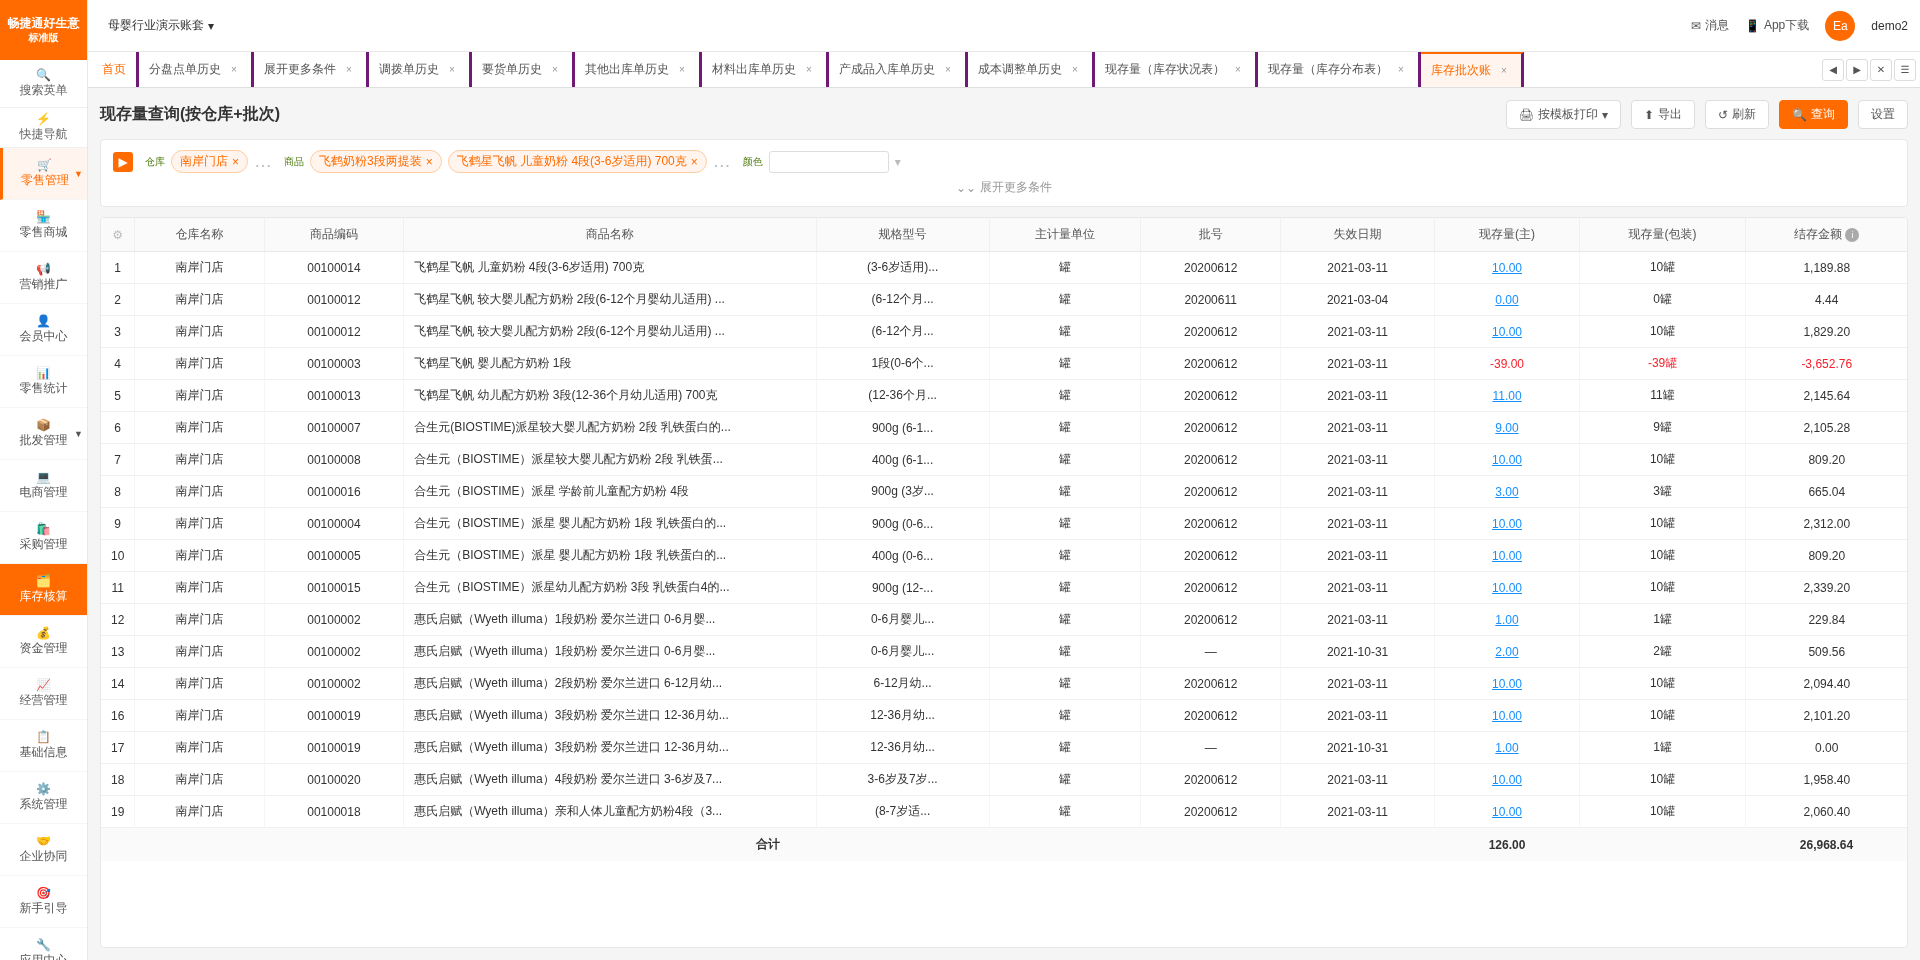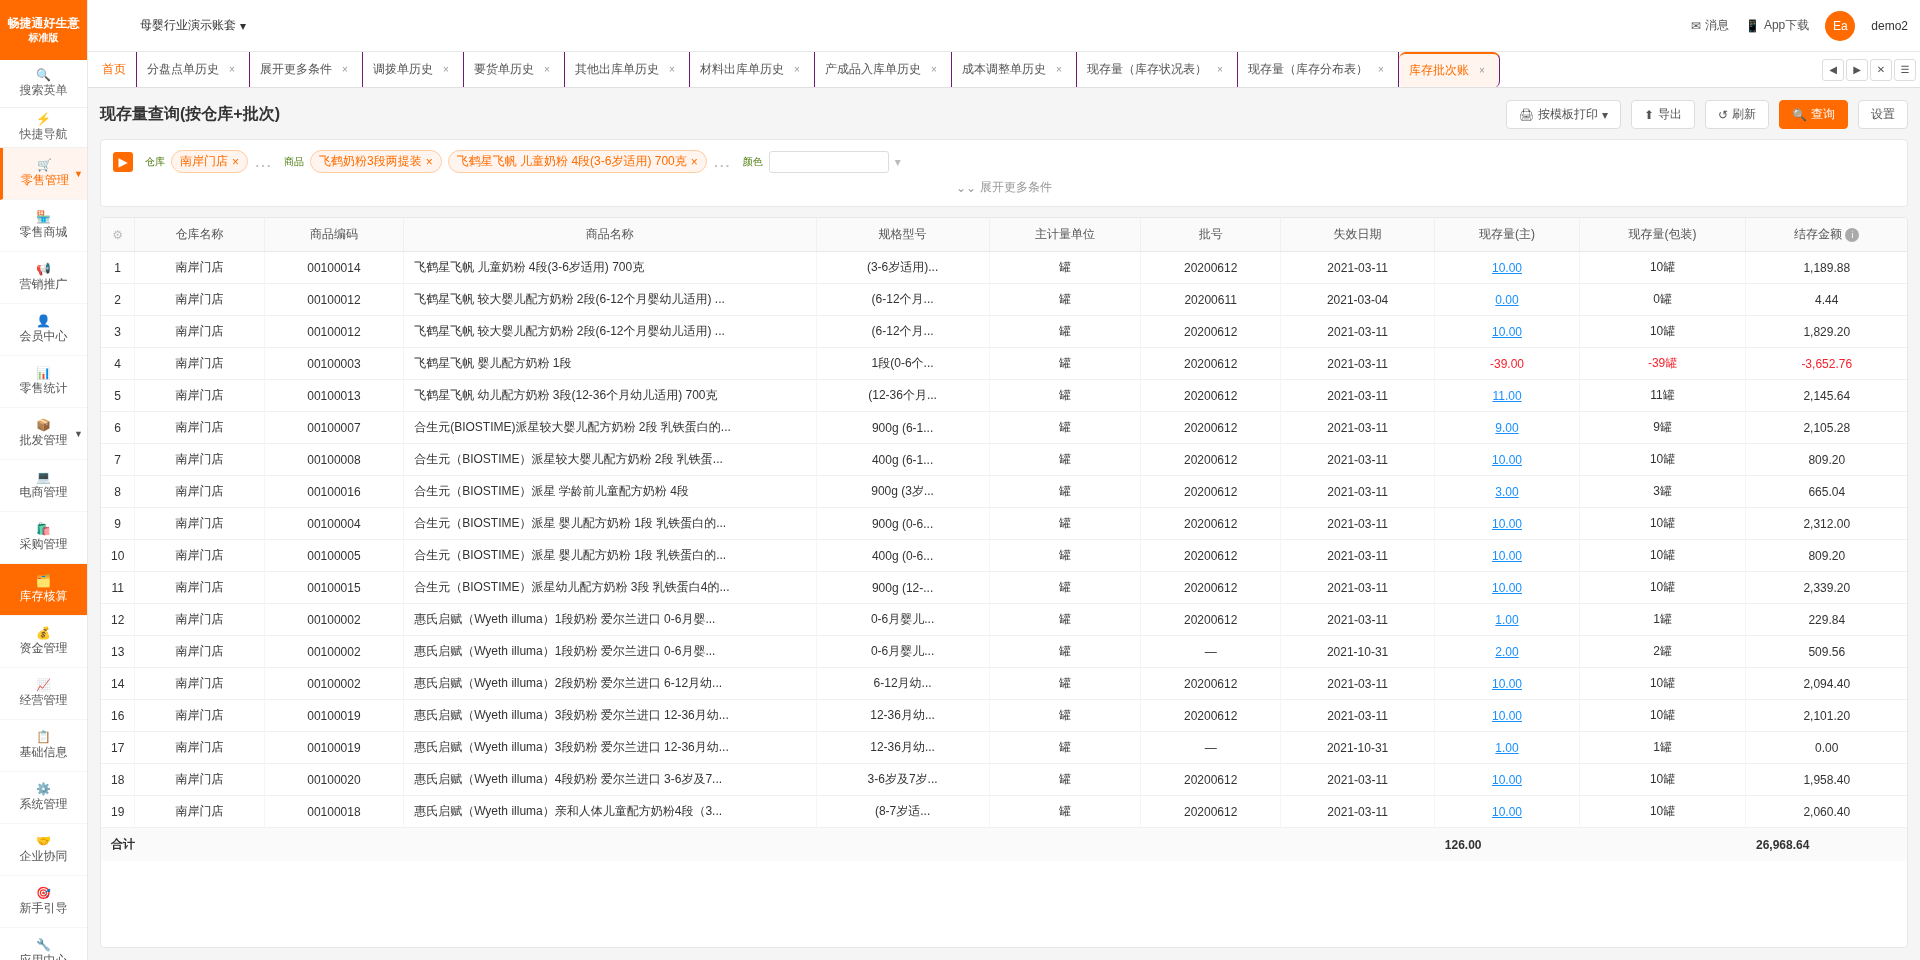--- a/index.html
+++ b/index.html
@@ -87,21 +87,20 @@
       display: flex;
       align-items: center;
       height: 52px;
       padding: 0 12px;
       justify-content: space-between;
       flex-shrink: 0;
     }
     .topbar-left {
       display: flex;
       gap: 4px;
-      margin-left: 32px;
     }
     .topbar-dropdown {
       display: flex;
       align-items: center;
       gap: 4px;
       cursor: pointer;
       color: #333;
       font-size: 13px;
       padding: 4px 8px;
       border-radius: 4px;
@@ -144,26 +143,26 @@
     }
     .tab-item {
       display: flex;
       align-items: center;
       gap: 4px;
       padding: 0 10px;
       height: 36px;
       cursor: pointer;
       color: #555;
       font-size: 12px;
-      border-right: 1px solid #701a75;
+      border-right: 3px solid #701a75;
       white-space: nowrap;
       flex-shrink: 0;
     }
     .tab-item.home { color: #ff6b00; font-weight: 500; }
-    .tab-item.active { background: #fff5ee; color: #ff6b00; border-top: 2px solid #ff6b00; border-radius: 7px; }
+    .tab-item.active { background: #fff5ee; color: #ff6b00; border-top: 2px solid #ff6b00; }
     .tab-close {
       font-size: 10px;
       color: #999;
       margin-left: 2px;
       border-radius: 50%;
       width: 14px;
       height: 14px;
       display: flex;
       align-items: center;
       justify-content: center;
@@ -323,21 +322,21 @@
       text-align: center;
       color: #333;
       border-right: 1px solid #f5f5f5;
     }
     tbody td:last-child { border-right: none; }
     tbody td.text-left { text-align: left; }
     tbody td.red { color: #f5222d; }
     tbody td.link { color: #1890ff; text-decoration: underline; cursor: pointer; }
     .settings-icon { color: #bbb; cursor: pointer; }
     tfoot tr { background: #fafafa; border-top: 1px solid #e8e8e8; }
-    tfoot td { padding: 8px 10px; font-weight: bold; color: #333; text-align: left; }
+    tfoot td { padding: 8px 10px; font-weight: bold; color: #333; text-align: center; }
   </style>
 </head>
 <body>
 
 <div class="sidebar">
   <div class="sidebar-logo">
     <div>
       <div>畅捷通好生意</div>
       <span>标准版</span>
     </div>

